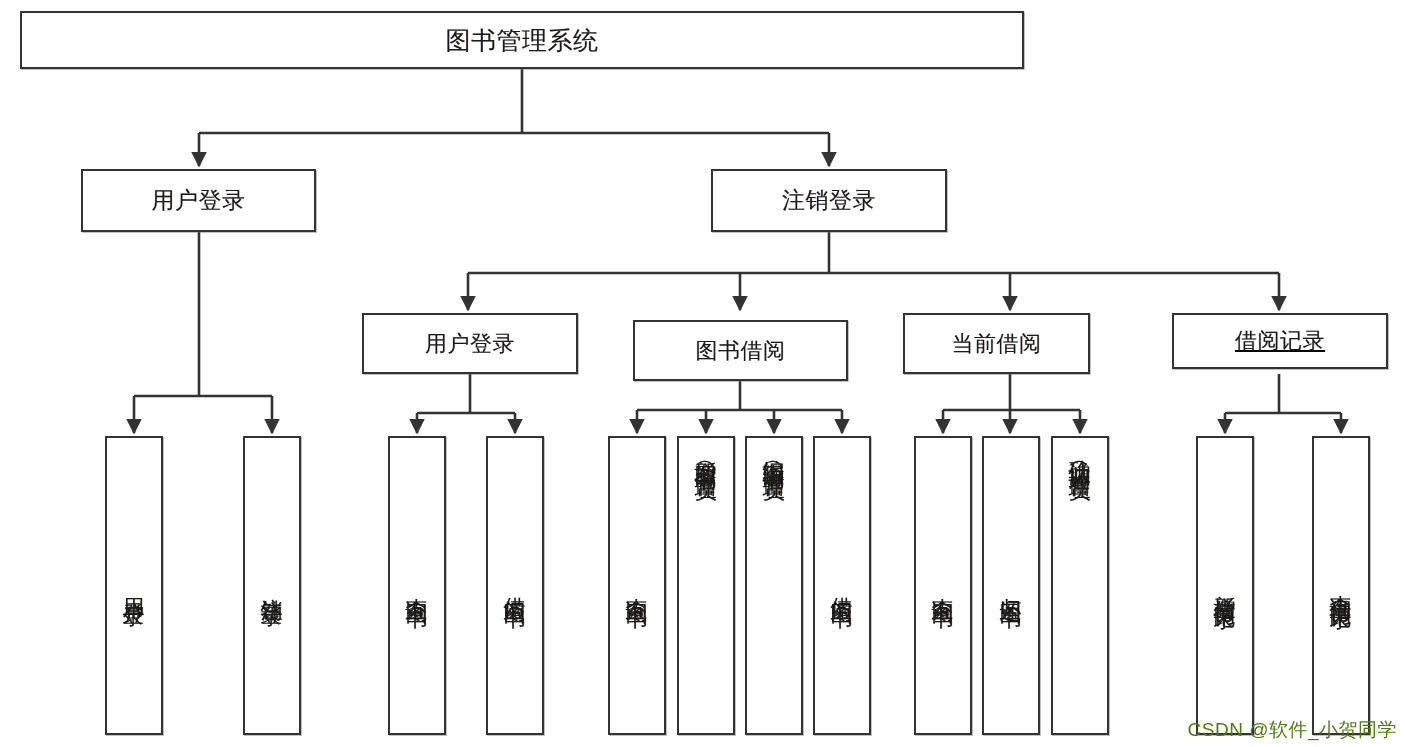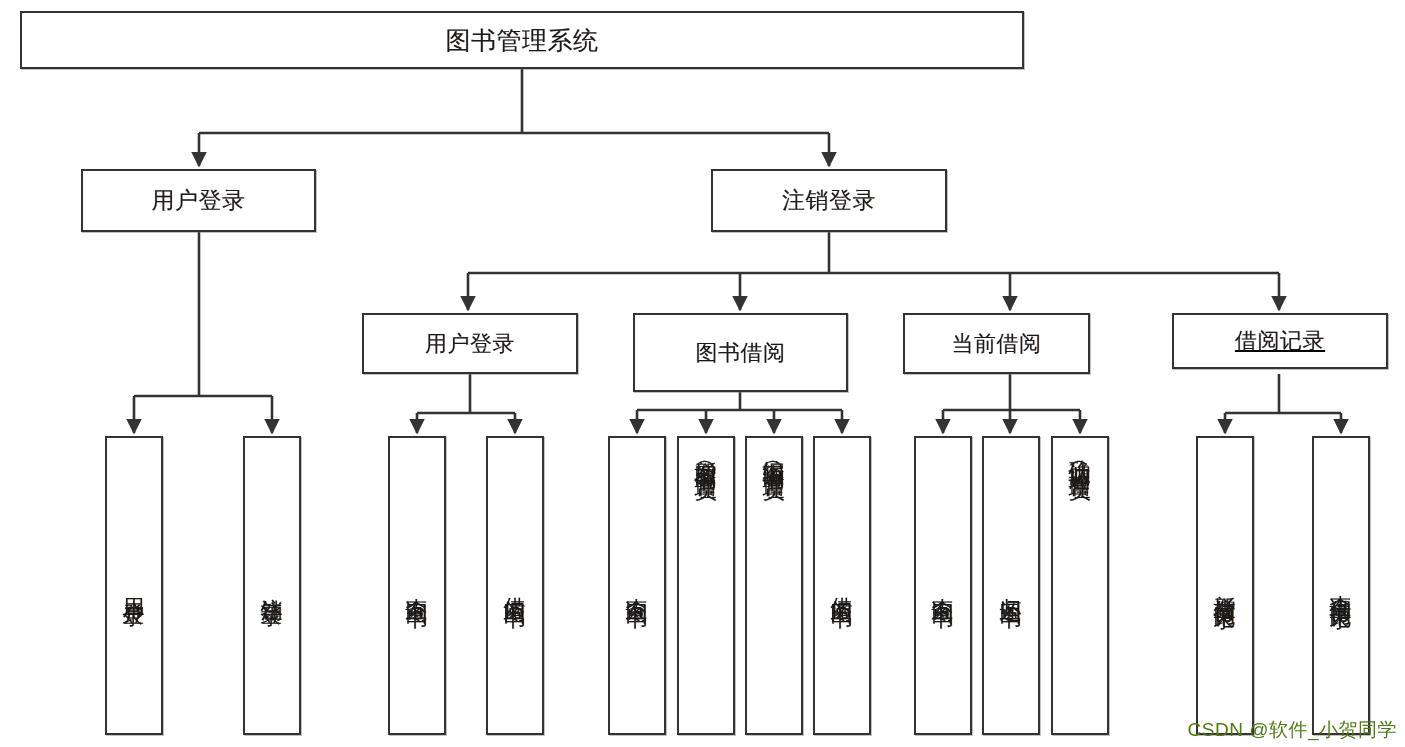--- a/index.html
+++ b/index.html
@@ -135,21 +135,21 @@
   <div class="node l2" style="left:81px; top:169px; width:235px; height:63px;">
     <span class="node-label">用户登录</span>
   </div>
   <div class="node l2" style="left:711px; top:169px; width:236px; height:63px;">
     <span class="node-label">注销登录</span>
   </div>
 
   <div class="node l3" style="left:362px; top:313px; width:216px; height:61px;">
     <span class="node-label">用户登录</span>
   </div>
-  <div class="node l3" style="left:633px; top:313px; width:215px; height:79px;">
+  <div class="node l3" style="left:633px; top:320px; width:215px; height:61px;">
     <span class="node-label">图书借阅</span>
   </div>
   <div class="node l3" style="left:903px; top:313px; width:187px; height:61px;">
     <span class="node-label">当前借阅</span>
   </div>
   <div class="node l3" style="left:1172px; top:313px; width:216px; height:56px;text-decoration:underline;">
     <span class="node-label">借阅记录</span>
   </div>
 
   <div class="node leaf mid" style="left:105px; top:436px; width:58px; height:299px;">

